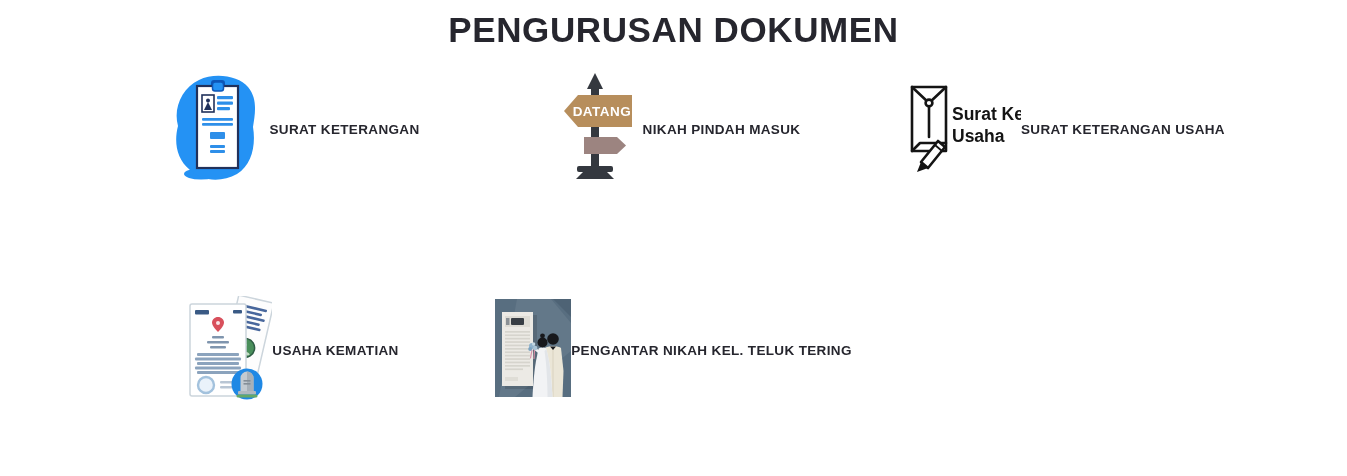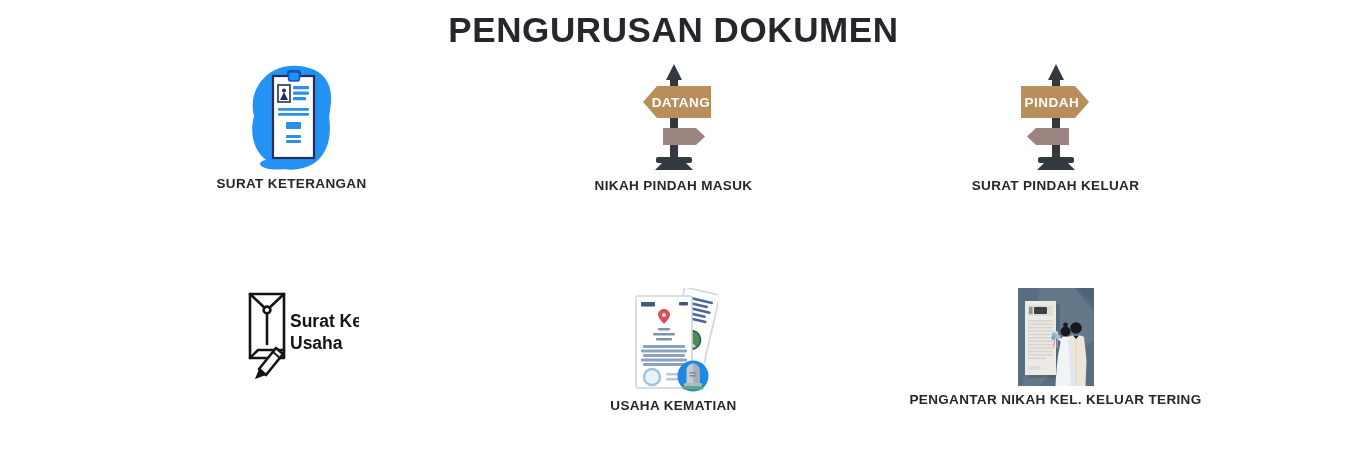--- a/index.html
+++ b/index.html
@@ -14,21 +14,21 @@
     color:#26262e;
   }
   .menu-grid{
     width:1146px;margin:12px auto 0;
     display:grid;grid-template-columns:repeat(3,382px);
     grid-template-rows:132px 126px;row-gap:92px;
     justify-items:center;
   }
   .menu-item{
     width:100%;height:100%;
-    display:flex;flex-direction:column;align-items:center;justify-content:flex-start;
+    display:flex;flex-direction:row;align-items:center;justify-content:center;
     cursor:pointer;
   }
   .icon-wrap{flex:0 0 auto;display:flex;align-items:flex-end;justify-content:center;margin-bottom:6px;}
   .menu-label{
     font-size:13.5px;font-weight:700;letter-spacing:.35px;white-space:nowrap;
     color:#26262e;text-align:center;
   }
   svg text{font-family:"Liberation Sans",sans-serif;}
 </style>
 </head>
@@ -74,54 +74,39 @@
           <path d="M36,99 L60,99 L67,106 L29,106 Z"></path>
         </g>
         <path d="M31,22 L85,22 L85,54 L31,54 L17,38 Z" fill="#b78e5c"></path>
         <text x="55" y="43" text-anchor="middle" font-size="13.5" font-weight="bold" letter-spacing="0.5" fill="#ffffff">DATANG</text>
         <path d="M37,64 L70,64 L79,72.5 L70,81 L37,81 Z" fill="#9c8480"></path>
       </svg>
     </span>
     <div class="menu-label">NIKAH PINDAH MASUK</div>
   </div>
 
-  <div class="menu-item">
-    <span class="icon-wrap">
-      <svg width="96" height="108" viewBox="0 0 96 108">
-        <g fill="#34383f">
-          <path d="M48,0 L56,16 L40,16 Z"></path>
-          <rect x="44" y="12" width="8" height="84"></rect>
-          <rect x="30" y="93" width="36" height="6" rx="2"></rect>
-          <path d="M36,99 L60,99 L67,106 L29,106 Z"></path>
-        </g>
-        <path d="M13,22 L67,22 L81,38 L67,54 L13,54 Z" fill="#b78e5c"></path>
-        <text x="44" y="43" text-anchor="middle" font-size="13.5" font-weight="bold" letter-spacing="0.5" fill="#ffffff">PINDAH</text>
-        <path d="M28,64 L61,64 L61,81 L28,81 L19,72.5 Z" fill="#9c8480"></path>
-      </svg>
-    </span>
-    <div class="menu-label">SURAT PINDAH KELUAR</div>
-  </div>
 
   <div class="menu-item">
     <span class="icon-wrap">
       <svg width="135" height="92" viewBox="0 0 135 92">
         <g stroke="#141414" stroke-width="2.6" fill="#ffffff" stroke-linejoin="round" stroke-linecap="round">
           <path d="M26,6 L60,6 L60,70 L26,70 Z"></path>
           <path d="M26,6 L43,22 M60,6 L43,22" fill="none"></path>
           <circle cx="43" cy="22" r="3.4"></circle>
           <path d="M43,25.4 L43,56" fill="none"></path>
           <path d="M26,70 L34,62 L60,62" fill="none"></path>
           <path d="M52,60 L59,66 L42,87 L35,81 Z"></path>
           <path d="M49,64 L56,70" fill="none" stroke-width="1.8"></path>
         </g>
         <path d="M35,81 L42,87 L31,91 Z" fill="#141414"></path>
         <text x="66" y="39" font-size="17.5" font-weight="bold" fill="#141414">Surat Keterangan</text>
         <text x="66" y="61" font-size="17.5" font-weight="bold" fill="#141414">Usaha</text>
       </svg>
     </span>
+    <div class="menu-label">SURAT KETERANGAN USAHA</div>
   </div>
 
   <div class="menu-item">
     <span class="icon-wrap">
       <svg width="88" height="104" viewBox="0 0 88 104">
         <g transform="rotate(13 62 48)">
           <rect x="44" y="2" width="36" height="88" fill="#fdfdfd" stroke="#ccd5dc" stroke-width="1.5"></rect>
           <g fill="#48679c">
             <rect x="49" y="10" width="26" height="2.6" rx="1"></rect>
             <rect x="49" y="15" width="22" height="2.6" rx="1"></rect>
@@ -200,16 +185,16 @@
         <circle cx="47.5" cy="36.8" r="2.4" fill="#17181c"></circle>
         <circle cx="47.5" cy="43.5" r="5" fill="#17181c"></circle>
         <path d="M44,53 L39.5,49.5" stroke="#f2f3f5" stroke-width="2.6" stroke-linecap="round"></path>
         <path d="M37,51 L35.5,59 M39.5,51 L39,59.5" stroke="#d892a8" stroke-width="1.2" stroke-linecap="round"></path>
         <circle cx="37" cy="47" r="3" fill="#8fb2cc"></circle>
         <circle cx="40.2" cy="49" r="2.2" fill="#a9c3d6"></circle>
         <circle cx="35.2" cy="50" r="2" fill="#7aa2c0"></circle>
         <circle cx="38.6" cy="45" r="1.7" fill="#c3d6e2"></circle>
       </svg>
     </span>
-    <div class="menu-label">PENGANTAR NIKAH KEL. KELUAR TERING</div>
+    <div class="menu-label">PENGANTAR NIKAH KEL. TELUK TERING</div>
   </div>
 
 </div>
 
 </body></html>

